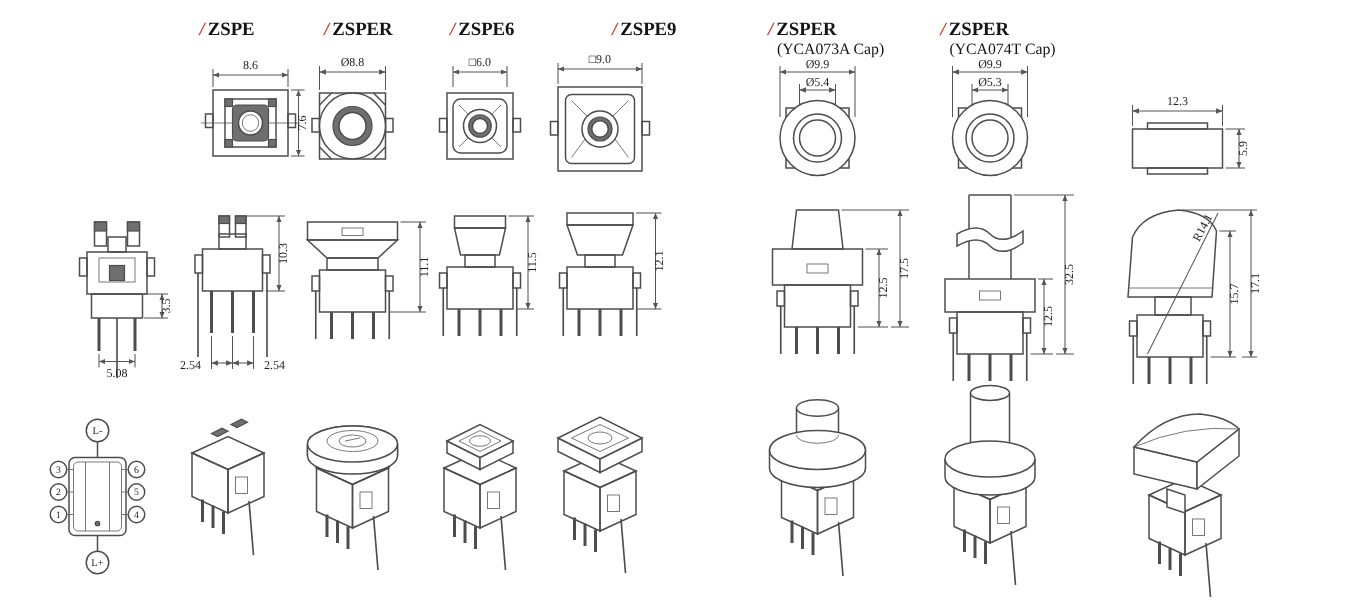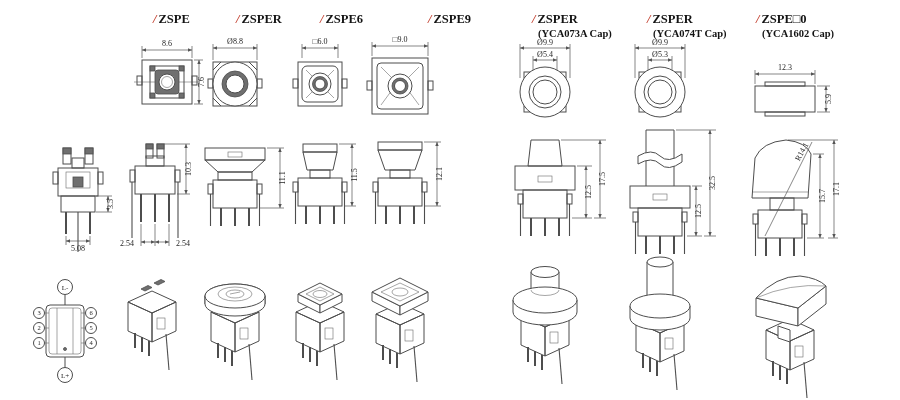--- a/index.html
+++ b/index.html
@@ -1,20 +1,20 @@
 <!DOCTYPE html>
 <html><head>
 <meta charset="utf-8">
 <style>
   html,body{margin:0;padding:0;background:#fff;}
   .stage{position:relative;width:900px;height:400px;background:#ffffff;overflow:hidden;
          font-family:"Liberation Serif","DejaVu Serif",serif;}
-  .hdr{position:absolute;top:12px;font-size:12.5px;font-weight:bold;color:#141414;white-space:nowrap;margin-left:20px;}
+  .hdr{position:absolute;top:12px;font-size:12.5px;font-weight:bold;color:#141414;white-space:nowrap;}
   .hdr .slash{color:#c23b2a;margin-right:2px;font-style:italic;}
-  .hdr .sub{font-weight:bold;font-size:10.5px;margin-top:1px;padding-left:6px;color:#141414;}
+  .hdr .sub{font-weight:normal;font-size:10.5px;margin-top:1px;padding-left:6px;color:#141414;}
   svg{position:absolute;left:0;top:0;}
   .ln{fill:none;stroke:#4d4d4d;stroke-width:1;}
   .tn{fill:none;stroke:#6a6a6a;stroke-width:.6;}
   .dl{fill:none;stroke:#555;stroke-width:.7;}
   .pin{stroke:#4d4d4d;stroke-width:2;fill:none;}
   .pint{stroke:#4d4d4d;stroke-width:1.1;fill:none;}
   .dk{fill:#6f6f6f;stroke:#4d4d4d;stroke-width:.8;}
   .wh{fill:#fff;stroke:#4d4d4d;stroke-width:1;}
   .dt{font-family:"Liberation Serif","DejaVu Sans",serif;font-size:8px;fill:#1f1f1f;}
   .sm{font-family:"Liberation Serif","DejaVu Sans",serif;font-size:6.5px;fill:#1f1f1f;}
@@ -41,24 +41,20 @@
     <span class="slash">/</span><span>ZSPE9</span>
     <div class="sub"></div>
   </div>
   <div class="hdr" style="left:512px">
     <span class="slash">/</span><span>ZSPER</span>
     <div class="sub">(YCA073A Cap)</div>
   </div>
   <div class="hdr" style="left:627px">
     <span class="slash">/</span><span>ZSPER</span>
     <div class="sub">(YCA074T Cap)</div>
-  </div>
-  <div class="hdr" style="left:736px">
-    <span class="slash">/</span><span>ZSPE□0</span>
-    <div class="sub">(YCA1602 Cap)</div>
   </div>
 
   <svg width="900" height="400" viewBox="0 0 900 400">
     <defs>
       <marker id="arr" viewBox="0 0 8 8" refX="7" refY="4" markerWidth="7" markerHeight="7" orient="auto-start-reverse">
         <path d="M0,1 L7,4 L0,7 Z" fill="#555"></path>
       </marker>
       <g id="isoBody">
         <polygon class="ln" points="-24,0 0,-11 24,0 0,11"></polygon>
         <polygon class="ln" points="-24,0 0,11 0,40 -24,29"></polygon>

